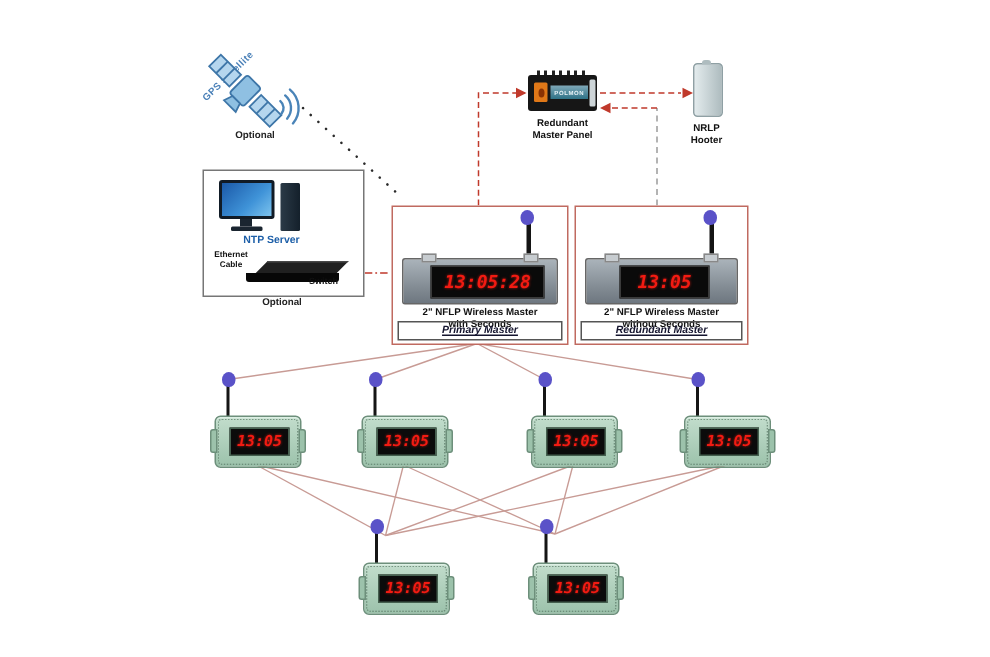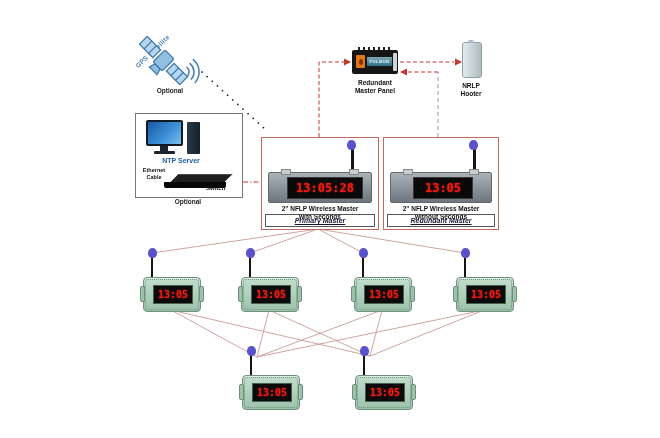--- a/index.html
+++ b/index.html
@@ -22,21 +22,21 @@
   .sbox{position:absolute;left:0;top:28px;width:56px;height:33px;
         background:linear-gradient(180deg,#c2ddcc,#9cc2ab);
         border:1px solid #6d8f7b;border-radius:4px;box-shadow:inset 0 1px 0 #ddefe4;}
   .sbox::before{content:"";position:absolute;left:-4px;top:8px;width:3px;height:14px;
         background:#9cc2ab;border:1px solid #6d8f7b;border-radius:2px 0 0 2px;}
   .sbox::after{content:"";position:absolute;right:-4px;top:8px;width:3px;height:14px;
         background:#9cc2ab;border:1px solid #6d8f7b;border-radius:0 2px 2px 0;}
   .bolts{position:absolute;inset:1px;border:1px dotted #5f7d6b;border-radius:3px;opacity:.75;}
   .sdisp{position:absolute;left:9px;top:7px;width:38px;height:17px;background:#0b0b0b;
          border:1px solid #45604f;display:flex;align-items:center;justify-content:center;}
-  .digits{font-family:"DejaVu Sans Mono",monospace;font-weight:bold;
+  .digits{font-family:"DejaVu Sans Mono",monospace;font-style:italic;font-weight:bold;
           color:#f21b12;text-shadow:0 0 2px rgba(255,30,20,.7);}
   .sdisp .digits{font-size:10px;}
 
   
   .master{position:absolute;top:137px;height:91px;background:#fff;border:1px solid #c06a60;z-index:1;}
   .mant{position:absolute;top:11px;width:2.5px;height:24px;background:#141414;}
   .mant .tip{left:-3.8px;top:-9px;}
   .mbar{position:absolute;left:6px;right:6px;top:34px;height:29px;border-radius:2px;
         background:linear-gradient(180deg,#aab3ba,#7f8890 70%,#6e7780);border:1px solid #666;}
   .mtab{position:absolute;top:-4px;width:8px;height:4px;background:#c7ccd0;border:1px solid #888;}

